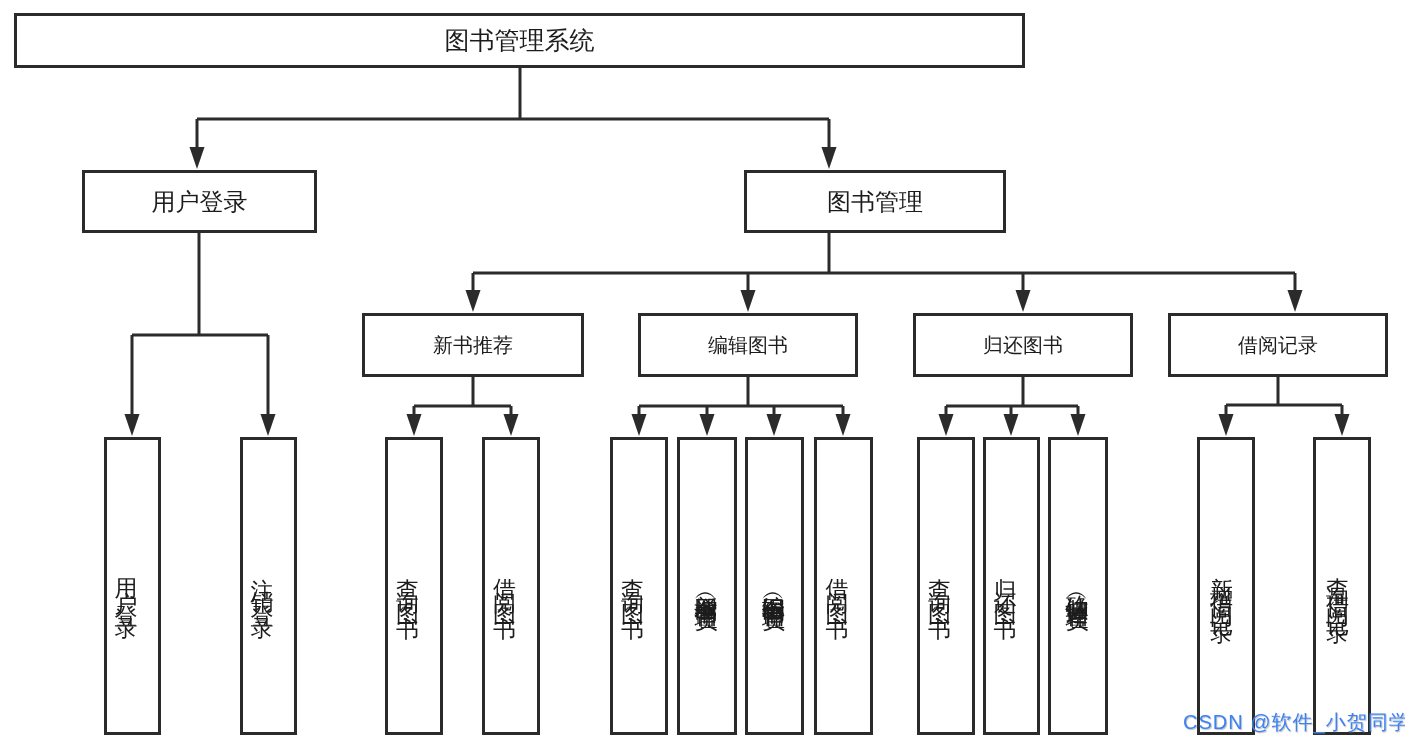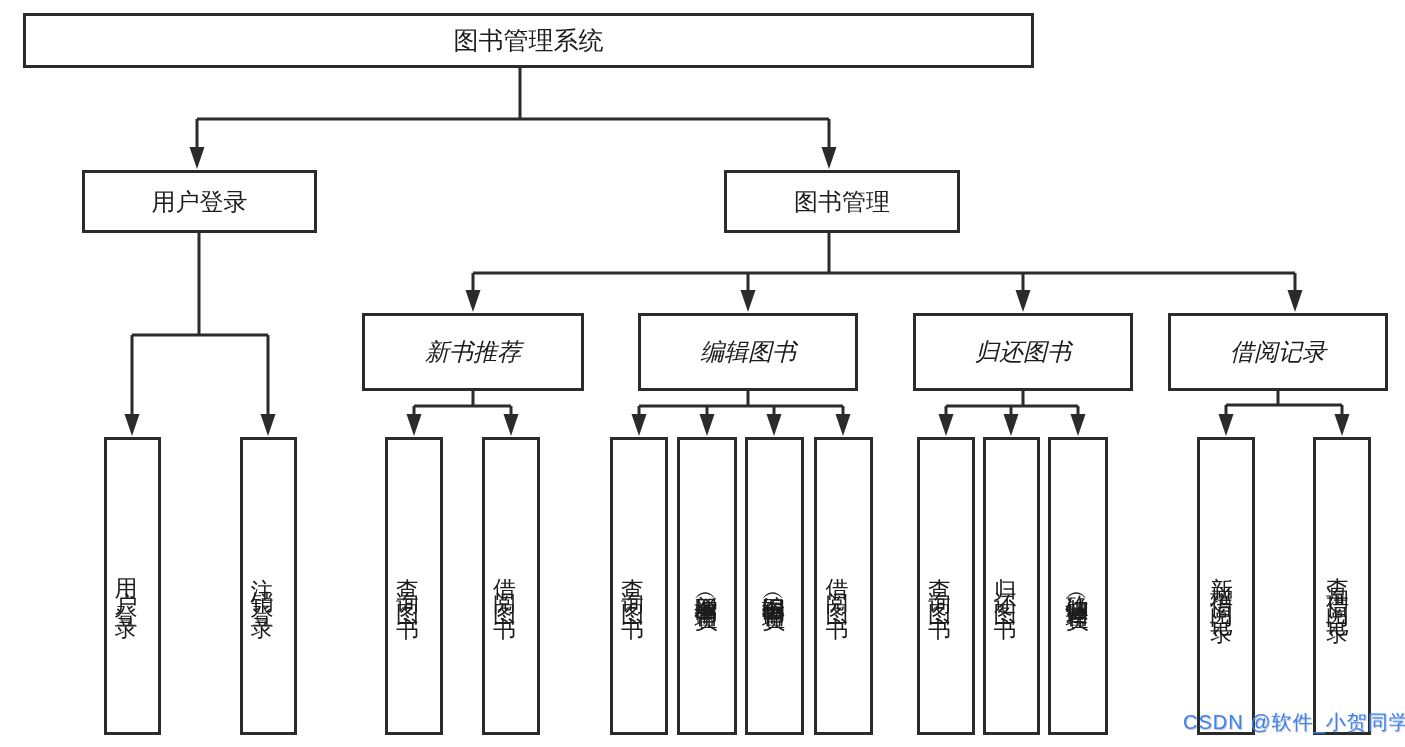--- a/index.html
+++ b/index.html
@@ -25,24 +25,23 @@
     border: 3px solid #2b2b2b;
     display: flex;
     align-items: center;
     justify-content: center;
     z-index: 2;
   }
   .root-box {
     left: 14px; top: 13px;
     width: 1011px; height: 55px;
     font-size: 25px;
-    margin-left: 9px;
   }
   .mid { top: 170px; height: 63px; font-size: 24px; }
-  .l3  { top: 313px; height: 78px; font-size: 24px; font-style: italic; }
+  .l3  { top: 313px; height: 64px; font-size: 20px; }
   .leaf { top: 437px; height: 298px; font-size: 23px; }
   .vtext {
     writing-mode: vertical-rl;
     text-orientation: mixed;
     white-space: nowrap;
     line-height: 1;
   }
   .ls-loose { letter-spacing: 13px; padding-block-start: 13px; }
   .ls-med   { letter-spacing: 9px;  padding-block-start: 9px; }
   .ls-tight { letter-spacing: 2px;  padding-block-start: 2px; }
@@ -106,21 +105,21 @@
     </g>
   </svg>
 
   <div class="box root-box">
     <span class="label">图书管理系统</span>
   </div>
 
   <div class="box mid" style="left:82px;width:235px">
     <span class="label">用户登录</span>
   </div>
-  <div class="box mid" style="left:724px;width:236px">
+  <div class="box mid" style="left:744px;width:262px">
     <span class="label">图书管理</span>
   </div>
 
   <div class="box l3" style="left:362px;width:222px">
     <span class="label">新书推荐</span>
   </div>
   <div class="box l3" style="left:638px;width:220px">
     <span class="label">编辑图书</span>
   </div>
   <div class="box l3" style="left:913px;width:220px">

